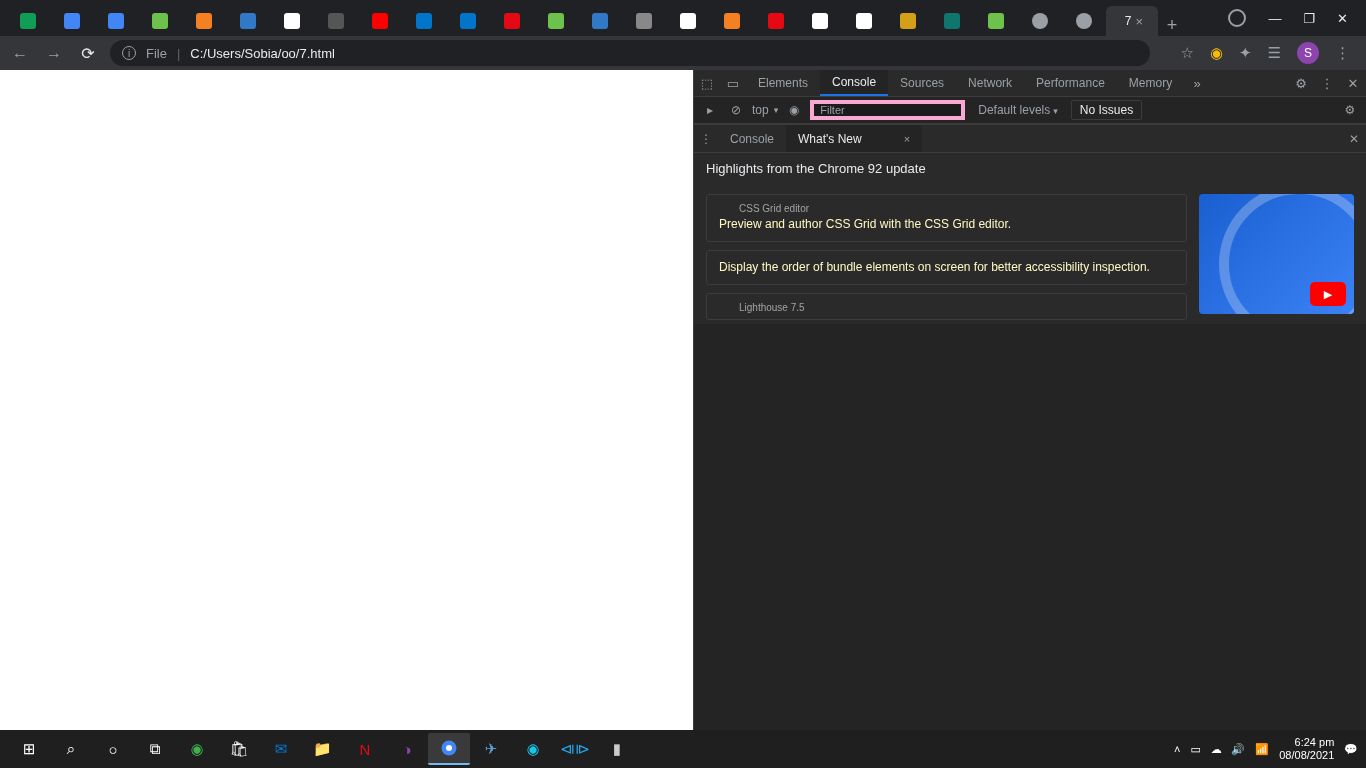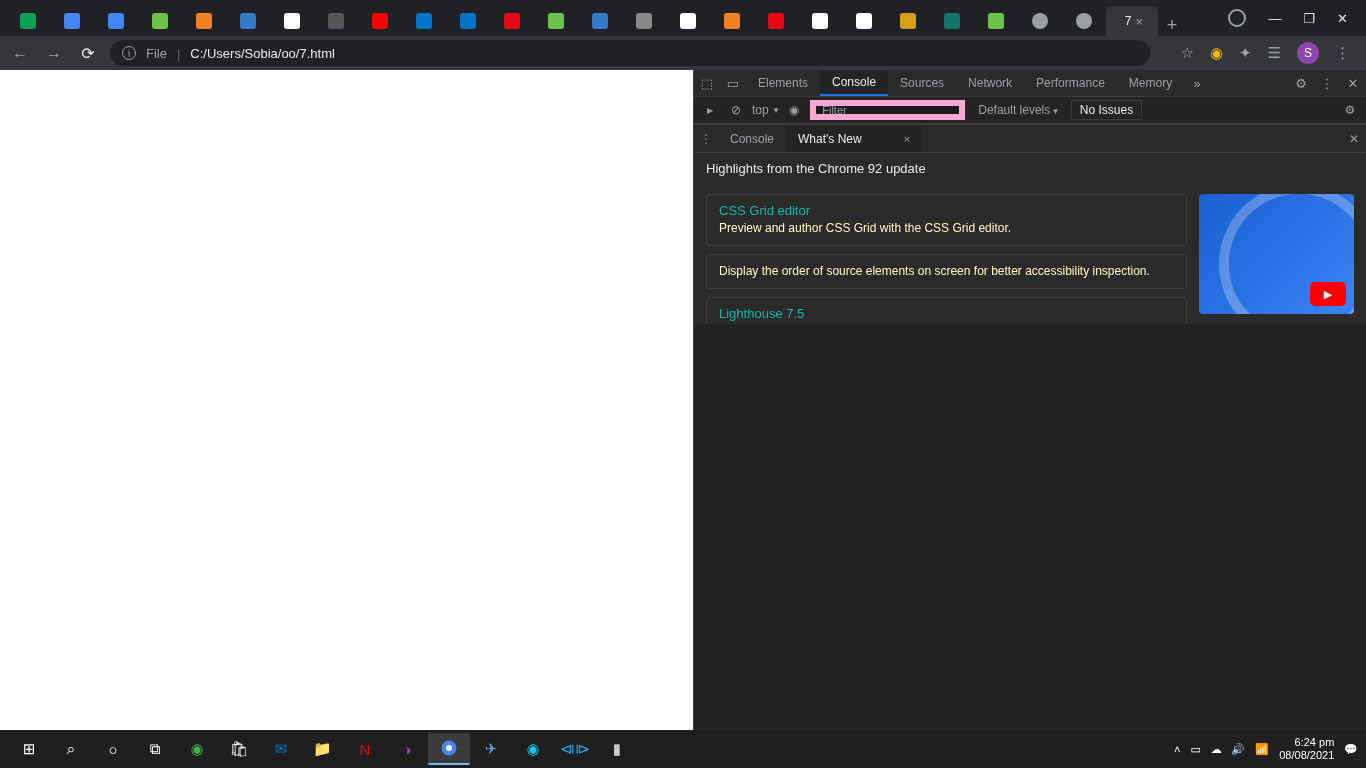--- a/index.html
+++ b/index.html
@@ -38,21 +38,21 @@
 .dttabs .ic { width: 26px; text-align: center; color: #9aa0a6; cursor: pointer; font-size: 13px; }
 .dttab { padding: 0 12px; height: 100%; display: flex; align-items: center; cursor: pointer; }
 .dttab.active { background: #242424; color: #e8eaed; border-bottom: 2px solid #1a73e8; }
 .dttabs .right { margin-left: auto; display: flex; align-items: center; }
 
 
 .contb { height: 27px; background: #242424; display: flex; align-items: center; border-bottom: 1px solid #3c3c3c; font-size: 12px; color: #9aa0a6; padding: 0 6px; gap: 6px; }
 .contb .ic { width: 20px; text-align: center; cursor: pointer; }
 .contb .ctx { display: flex; align-items: center; gap: 2px; }
 .contb .drop::after { content: "▾"; font-size: 9px; margin-left: 3px; color: #9aa0a6; }
-.filterbox { background: #1c1c1c; border: 6px solid #f9a8d4; height: 20px; width: 155px; padding: 0 6px; color: #9aa0a6; font-size: 11px; display: flex; align-items: center; }
+.filterbox { background: #1c1c1c; border: 4px solid #f9a8d4; height: 20px; width: 155px; padding: 0 6px; color: #9aa0a6; font-size: 11px; display: flex; align-items: center; }
 .lvl { border: 1px solid transparent; padding: 2px 6px; }
 .noissues { border: 1px solid #3c3c3c; padding: 2px 8px; color: #e8eaed; border-radius: 2px; }
 .contb .gear { margin-left: auto; }
 
 
 .conbody { flex: 1; background: #242424; font-family: Consolas, monospace; font-size: 12px; color: #e8eaed; overflow: auto; }
 .logline { display: flex; padding: 3px 8px 3px 24px; border-bottom: 1px solid #2e2e2e; }
 .logline .msg { flex: 1; color: #e8eaed; }
 .logline .src { color: #9aa0a6; text-decoration: underline; cursor: pointer; }
 .prompt { padding: 2px 8px; color: #5db0d7; font-family: Consolas, monospace; font-size: 12px; }
@@ -61,21 +61,21 @@
 .drawer { background: #2a2a2a; border-top: 1px solid #3c3c3c; height: 200px; display: flex; flex-direction: column; }
 .drawertabs { height: 28px; display: flex; align-items: center; font-size: 12px; color: #9aa0a6; border-bottom: 1px solid #3c3c3c; }
 .drawertabs .ic { width: 24px; text-align: center; cursor: pointer; }
 .dtab { padding: 0 12px; height: 100%; display: flex; align-items: center; cursor: pointer; }
 .dtab.active { color: #e8eaed; background: #242424; gap: 36px; }
 .dtab .x { margin-left: 6px; font-size: 11px; color: #9aa0a6; }
 .drawerbody { padding: 8px 12px; color: #e8eaed; font-size: 13px; overflow: auto; flex: 1; display: flex; gap: 12px; }
 .highlights { font-size: 13px; color: #e8eaed; margin-bottom: 10px; }
 .cards { flex: 1; }
 .card { border: 1px solid #3c3c3c; border-radius: 3px; padding: 8px 12px; margin-bottom: 8px; }
-.card .title { color: #14b8a6; font-size: 13px; margin-bottom: 2px; cursor: pointer; }
+.card .title { color: #a3a3a3; font-size: 10px; margin-bottom: 2px; cursor: pointer; margin-left: 20px; }
 .card .desc { color: #fef9c3; font-size: 12px; line-height: 1.4; }
 .thumb { width: 155px; height: 120px; background: linear-gradient(135deg,#1a5fd0,#3b82f6); border-radius: 4px; position: relative; overflow: hidden; }
 .thumb::before { content: ""; position: absolute; width: 140px; height: 140px; border: 10px solid rgba(255,255,255,0.25); border-radius: 50%; left: 20px; top: -10px; }
 .thumb .yt { position: absolute; right: 8px; bottom: 8px; width: 36px; height: 24px; background: #ff0000; border-radius: 5px; display: flex; align-items: center; justify-content: center; color: #fff; font-size: 11px; }
 
 
 .taskbar { position: absolute; bottom: 0; left: 0; right: 0; height: 38px; background: #1f1f1f; display: flex; align-items: center; padding: 0 8px; }
 .taskbar .tb { width: 42px; height: 32px; display: flex; align-items: center; justify-content: center; color: #fff; font-size: 15px; cursor: pointer; border-radius: 2px; }
 .taskbar .tb.active { background: #3a3a3a; border-bottom: 2px solid #76b9ed; }
 .tray { margin-left: auto; display: flex; align-items: center; gap: 10px; color: #fff; font-size: 11px; }
@@ -243,21 +243,21 @@
       <div style="padding:8px 8px 0 12px">
         <div class="highlights">Highlights from the Chrome 92 update</div>
       </div>
       <div class="drawerbody">
         <div class="cards">
           <div class="card">
             <div class="title">CSS Grid editor</div>
             <div class="desc">Preview and author CSS Grid with the CSS Grid editor.</div>
           </div>
           <div class="card">
-            <div class="desc">Display the order of source elements on screen for better accessibility inspection.</div>
+            <div class="desc">Display the order of bundle elements on screen for better accessibility inspection.</div>
           </div>
           <div class="card" style="padding-bottom:4px">
             <div class="title">Lighthouse 7.5</div>
           </div>
         </div>
         <div class="thumb">
           <div class="yt">▶</div>
         </div>
       </div>
     </div>

